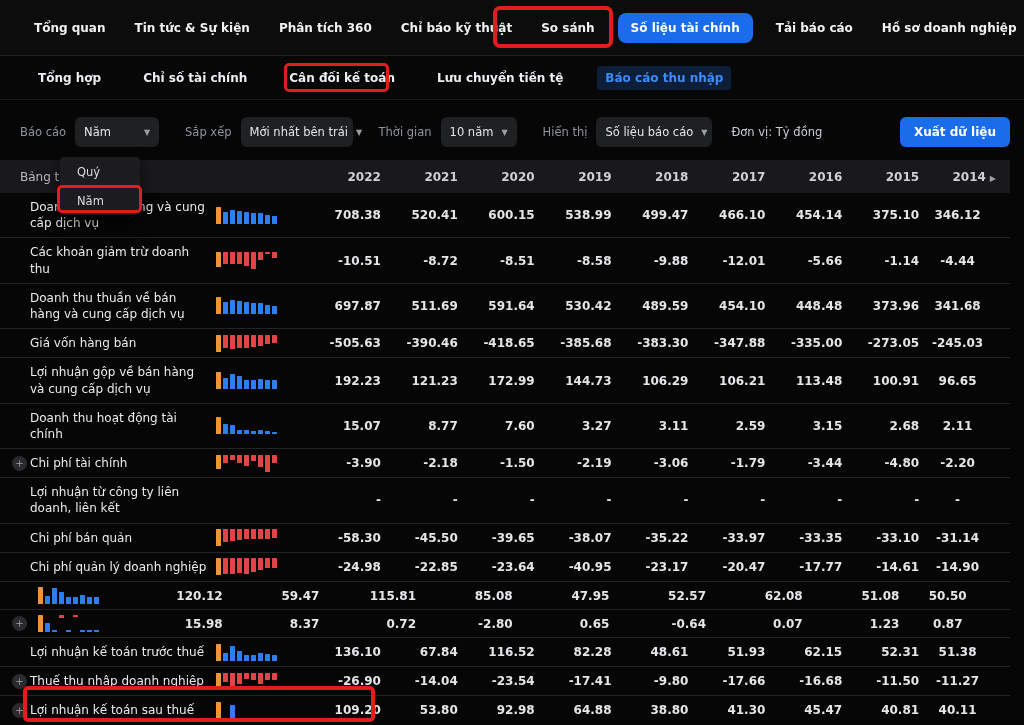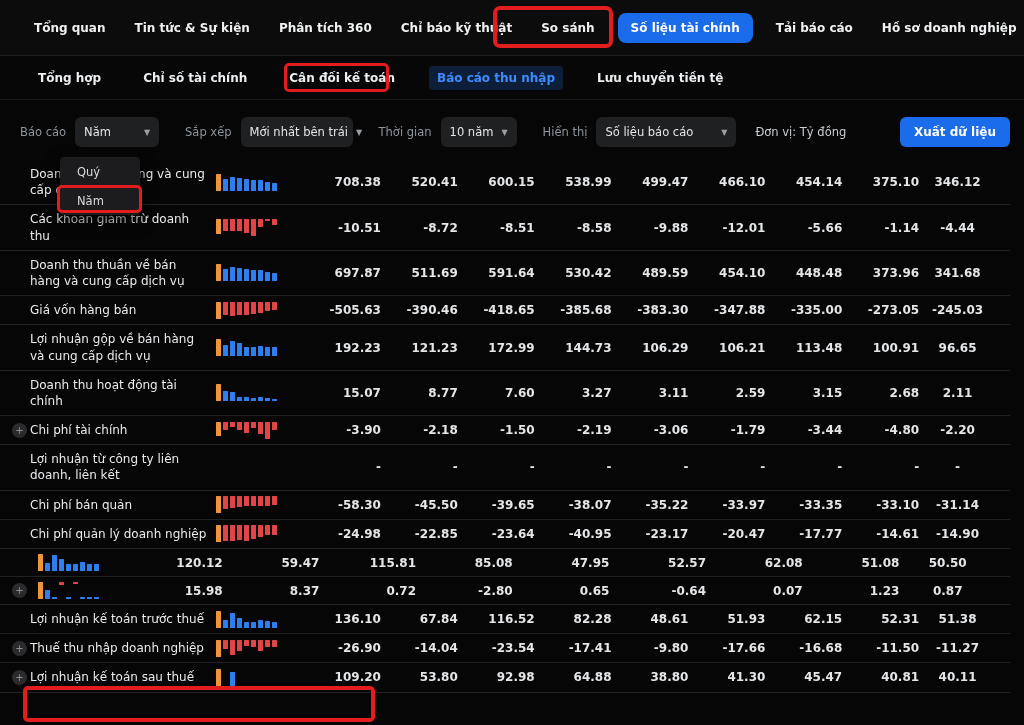--- a/index.html
+++ b/index.html
@@ -111,22 +111,22 @@
     <div class="nav-item">So sánh</div>
     <div class="nav-item active">Số liệu tài chính</div>
     <div class="nav-item">Tải báo cáo</div>
     <div class="nav-item">Hồ sơ doanh nghiệp</div>
   </div>
 
 <div class="subtabs" id="subtabs">
     <div class="subtab">Tổng hợp</div>
     <div class="subtab">Chỉ số tài chính</div>
     <div class="subtab">Cân đối kế toán</div>
+    <div class="subtab">Lưu chuyển tiền tệ</div>
     <div class="subtab active">Báo cáo thu nhập</div>
-    <div class="subtab">Lưu chuyển tiền tệ</div>
   </div>
 
 <div class="filterbar">
   <span class="flabel">Báo cáo</span>
   <div class="select" style="width:84px">
     <span class="val">Năm</span>
     <span class="caret">▼</span>
   </div>
   <span class="gap"></span>
   <span class="flabel">Sắp xếp</span>
@@ -135,29 +135,41 @@
     <span class="caret">▼</span>
   </div>
   <span class="gap"></span>
   <span class="flabel">Thời gian</span>
   <div class="select" style="width:76px">
     <span class="val">10 năm</span>
     <span class="caret">▼</span>
   </div>
   <span class="gap"></span>
   <span class="flabel">Hiển thị</span>
-  <div class="select" style="width:140px">
+  <div class="select" style="width:116px">
     <span class="val">Số liệu báo cáo</span>
     <span class="caret">▼</span>
   </div>
   <span class="unit">Đơn vị: Tỷ đồng</span>
   <button class="export-btn">Xuất dữ liệu</button>
 </div>
 
 <div class="table">
+  <div class="thead" id="thead">
+    <div class="thead-left">Bảng t</div>
+  <div class="ycell">2022</div>
+      <div class="ycell">2021</div>
+      <div class="ycell">2020</div>
+      <div class="ycell">2019</div>
+      <div class="ycell">2018</div>
+      <div class="ycell">2017</div>
+      <div class="ycell">2016</div>
+      <div class="ycell">2015</div>
+      <div class="ycell">2014<span class="yarrow">▶</span></div>
+    </div>
   <div id="tbody">
       <div class="trow">
         <div class="cell-expand"></div>
         <div class="cell-label">Doanh thu bán hàng và cung cấp dịch vụ</div>
         <div class="cell-spark">
           <div class="spark">
             <div class="sparkslot pos">
               <div class="sparkbar" style="height: 17px; background: rgb(240, 148, 58);"></div>
             </div>
             <div class="sparkslot pos">

